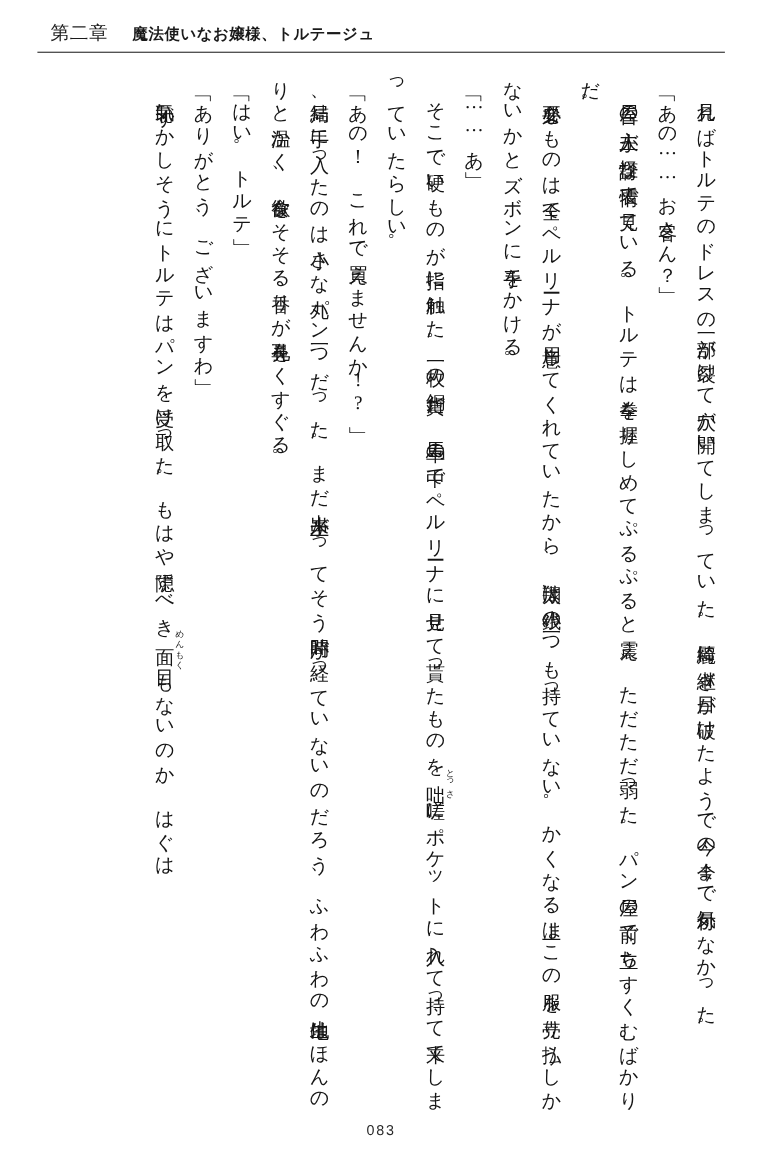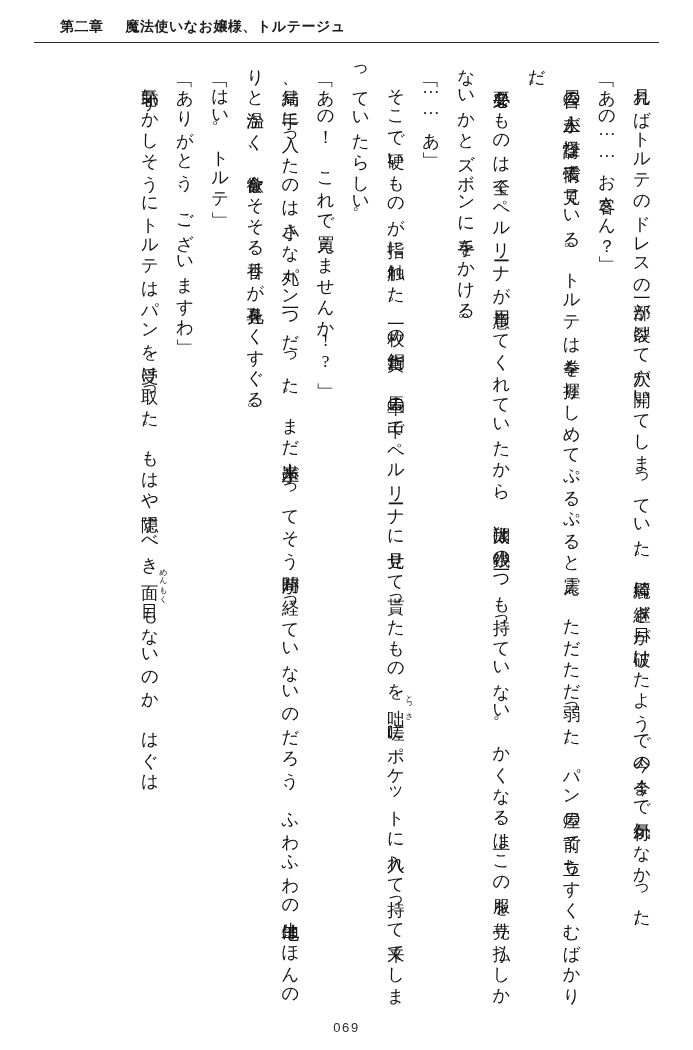--- a/index.html
+++ b/index.html
@@ -30,25 +30,24 @@
   
   .header {
     flex: 0 0 auto;
     display: flex;
     align-items: baseline;
     padding-left: 12px;
     padding-bottom: 6px;
     border-bottom: 1.6px solid #2a2a2a;
   }
   .header .chapter-num {
-    font-size: 14px;
-    font-weight: bold;
+    font-size: 17px;
+    font-weight: normal;
     letter-spacing: 0.5px;
     white-space: nowrap;
-    margin-left: 14px;
   }
   .header .chapter-title {
     font-size: 14px;
     font-weight: bold;
     letter-spacing: 0.5px;
     white-space: nowrap;
     margin-left: 22px;
   }
 
   
@@ -116,16 +115,16 @@
 　「……あ」
 　そこで硬いものが指に触れた。一枚の銅貨だ。馬車の中でペルリーナに見せて貰ったものを<ruby>咄嗟<rt>とっさ</rt></ruby>にポケットに入れて持って来てしまっていたらしい。
 　「あの！ これで買えませんか!?」
 　結局、手に入ったのは小さな丸パン一つだった。まだ出来上がってそう時間が経っていないのだろう、ふわふわの生地はほんのりと温かく、食欲をそそる香りが鼻孔をくすぐる。
 　「はい。トルテ」
 　「ありがとう、ございますわ」
 　気恥ずかしそうにトルテはパンを受け取った。もはや隠すべき<ruby>面目<rt>めんもく</rt></ruby>もないのか、はぐは</div>
   </div>
 
   <div class="footer">
-    <span class="page-number">069</span>
+    <span class="page-number">083</span>
   </div>
 
 </div>
 
 </body></html>

